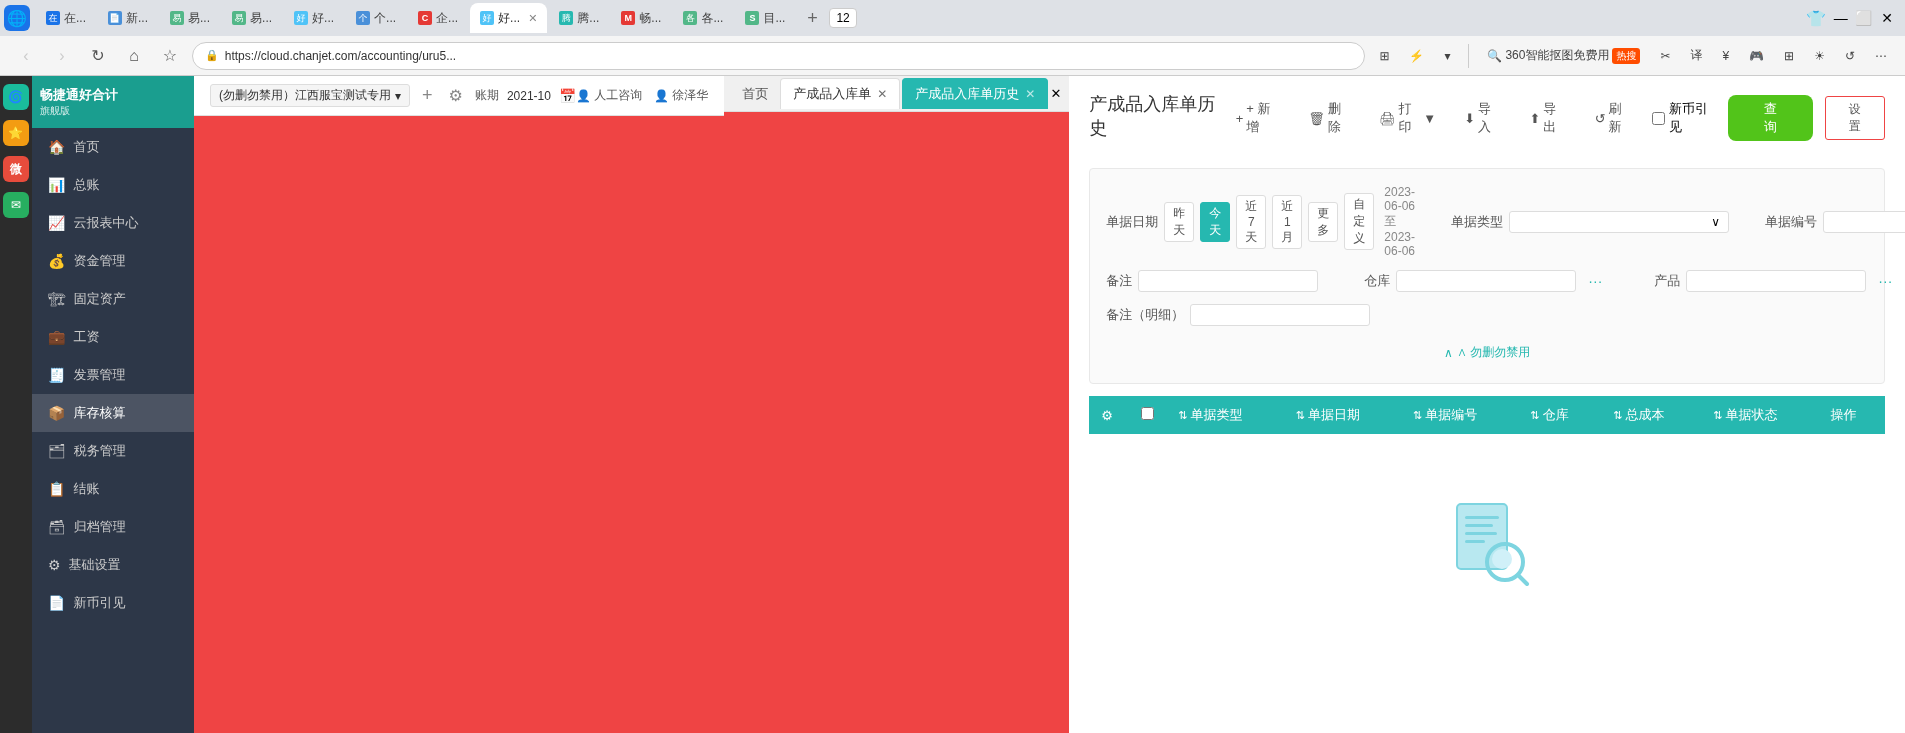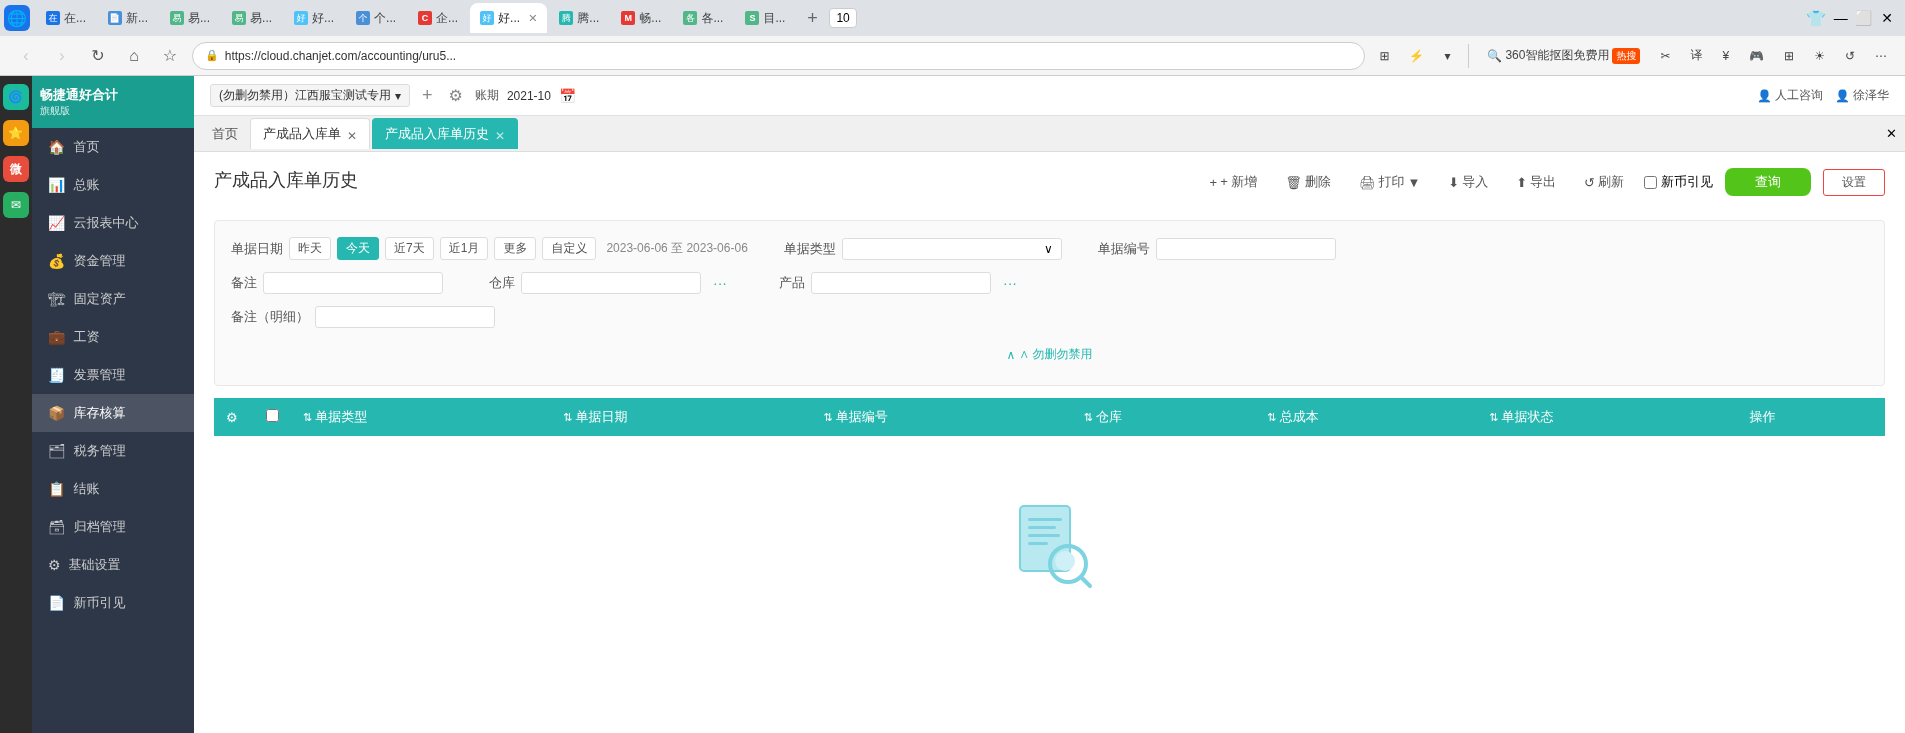--- a/index.html
+++ b/index.html
@@ -34,35 +34,35 @@
     .main-sidebar { width: 162px; background: #2d3748; color: #fff; display: flex; flex-direction: column; }
     .sidebar-header { background: #1a9e8f; padding: 10px 8px; display: flex; align-items: center; gap: 8px; }
     .sidebar-logo { font-size: 13px; font-weight: bold; color: #fff; }
     .sidebar-logo-sub { font-size: 10px; color: rgba(255,255,255,0.8); }
     .sidebar-menu { flex: 1; overflow-y: auto; }
     .sidebar-item { display: flex; align-items: center; gap: 8px; padding: 10px 16px; cursor: pointer; color: #ccc; font-size: 13px; }
     .sidebar-item.active { background: rgba(255,255,255,0.15); color: #fff; }
     .sidebar-item-icon { font-size: 14px; }
 
     
-    .main-content { flex: 1; display: flex; flex-direction: column; background: #ef4444; overflow: hidden; }
+    .main-content { flex: 1; display: flex; flex-direction: row; background: #ef4444; overflow: hidden; }
 
     
     .top-bar { background: #fff; border-bottom: 1px solid #e0e0e0; padding: 0 16px; height: 40px; display: flex; align-items: center; justify-content: space-between; }
     .top-bar-left { display: flex; align-items: center; gap: 8px; }
     .company-select { display: flex; align-items: center; gap: 4px; font-size: 12px; color: #333; background: #f5f5f5; border: 1px solid #ddd; border-radius: 3px; padding: 2px 8px; cursor: pointer; }
     .period-label { font-size: 12px; color: #555; }
     .period-value { font-size: 12px; color: #333; font-weight: 500; }
     .top-bar-right { display: flex; align-items: center; gap: 12px; }
     .top-bar-btn { font-size: 12px; color: #555; cursor: pointer; display: flex; align-items: center; gap: 3px; }
 
     
     .breadcrumb-bar { background: #f0f0f0; border-bottom: 1px solid #ddd; display: flex; align-items: center; height: 36px; padding: 0 8px; gap: 2px; }
     .breadcrumb-item { font-size: 13px; color: #555; padding: 6px 10px; cursor: pointer; }
-    .breadcrumb-tab { display: flex; align-items: flex-end; gap: 6px; background: #fff; border: 1px solid #ddd; border-bottom: none; padding: 6px 12px; border-radius: 4px 4px 0 0; font-size: 13px; color: #333; cursor: pointer; }
+    .breadcrumb-tab { display: flex; align-items: center; gap: 6px; background: #fff; border: 1px solid #ddd; border-bottom: none; padding: 6px 12px; border-radius: 4px 4px 0 0; font-size: 13px; color: #333; cursor: pointer; }
     .breadcrumb-tab.active { background: #26b8b0; color: #fff; border-color: #26b8b0; }
     .breadcrumb-tab-close { font-size: 12px; opacity: 0.7; }
 
     
     .page-content { flex: 1; padding: 16px 20px; overflow-y: auto; background: #fff; }
     .page-title { font-size: 18px; color: #333; font-weight: 500; margin-bottom: 16px; }
 
     
     .content-toolbar { display: flex; align-items: center; justify-content: flex-end; gap: 12px; margin-bottom: 12px; }
     .toolbar-action { display: flex; align-items: center; gap: 3px; font-size: 13px; color: #555; cursor: pointer; padding: 4px 8px; border-radius: 3px; }
@@ -149,21 +149,21 @@
   <div class="tab">
     <div class="tab-icon" style="background:#52b788; display:flex;align-items:center;justify-content:center;color:white;font-size:9px;">各</div>
     <span style="font-size:12px;">各...</span>
   </div>
   <div class="tab">
     <div class="tab-icon" style="background:#52b788; display:flex;align-items:center;justify-content:center;color:white;font-size:9px;font-weight:bold;">S</div>
     <span style="font-size:12px;">目...</span>
   </div>
 
   <div class="tab-new">+</div>
-  <div class="tab-count">10</div>
+  <div class="tab-count">12</div>
 
   <div class="browser-icons">
     <span style="font-size:16px;">👕</span>
     <span style="font-size:14px;cursor:pointer;">—</span>
     <span style="font-size:14px;cursor:pointer;">⬜</span>
     <span style="font-size:14px;cursor:pointer;">✕</span>
   </div>
 </div>
 
 <div class="address-bar">

